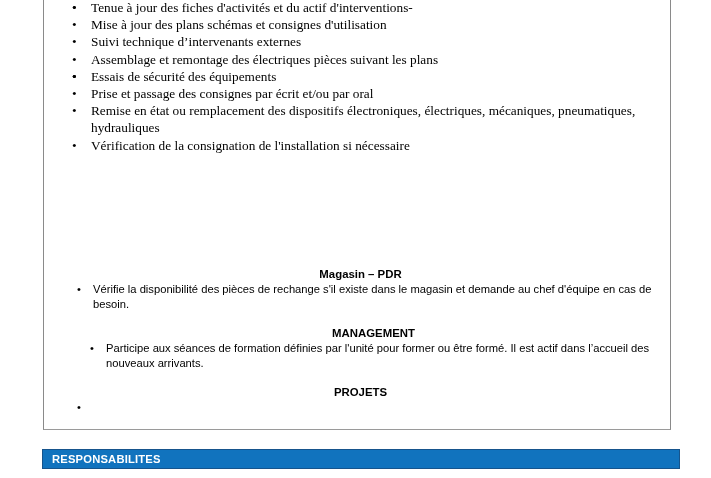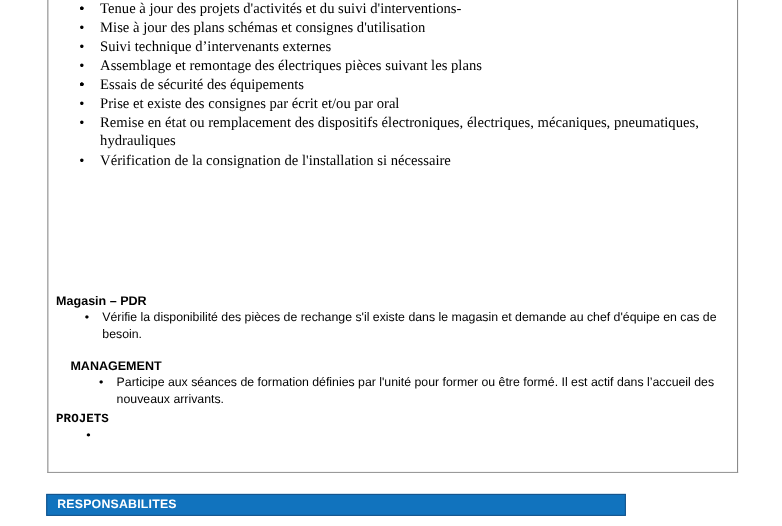--- a/index.html
+++ b/index.html
@@ -68,20 +68,21 @@
   .sans-section {
     font-family: "Liberation Sans", sans-serif;
     font-size: 11.2px;
     line-height: 14.4px;
   }
   .sans-section .sec-title {
     font-weight: bold;
     font-size: 11.4px;
     padding-left: 7px;
     line-height: 15px;
+    text-align: center;
   }
   .sans-list {
     list-style: none;
     margin: 0;
     padding: 0;
   }
   .sans-list > li {
     position: relative;
     padding-left: 49px;
     padding-right: 12px;
@@ -90,28 +91,28 @@
   .sans-list > li .bullet {
     position: absolute;
     left: 33px;
     top: 0;
     font-size: 11.2px;
     line-height: 14.6px;
   }
 
   #sec-magasin   { position: absolute; left: 0; top: 268px;  width: 626px; }
   #sec-management{ position: absolute; left: 13px; top: 327px;  width: 626px; }
-  #sec-projets   { position: absolute; left: 0; top: 376px;  width: 626px; font-family: Liberation Mono, monospace; }
+  #sec-projets   { position: absolute; left: 0; top: 386px;  width: 626px; }
 
   
   #banner {
     position: absolute;
     left: 42px;
     top: 449px;
-    width: 527px;
+    width: 638px;
     height: 20px;
     background: #1173be;
     border: 1px solid #16548c;
     box-sizing: border-box;
   }
   #banner .banner-label {
     font-family: "Liberation Sans", sans-serif;
     font-size: 11.2px;
     font-weight: bold;
     color: #ffffff;
@@ -129,21 +130,21 @@
 
   <div id="doc-table">
 
     <div id="serif-block">
       <ul class="serif-list">
         <li>
           <span class="bullet">•</span>
         </li>
         <li>
           <span class="bullet">•</span>
-          <span>Tenue à jour des projets d'activités et du suivi d'interventions-</span>
+          <span>Tenue à jour des fiches d'activités et du actif d'interventions-</span>
         </li>
         <li>
           <span class="bullet">•</span>
           <span>Mise à jour des plans schémas et consignes d'utilisation</span>
         </li>
         <li>
           <span class="bullet">•</span>
           <span>Suivi technique d’intervenants externes</span>
         </li>
         <li>
@@ -155,21 +156,21 @@
         </li>
         <li>
           <span class="bullet">•</span>
         </li>
         <li>
           <span class="bullet">•</span>
           <span>Essais de sécurité des équipements</span>
         </li>
         <li>
           <span class="bullet">•</span>
-          <span>Prise et existe des consignes par écrit et/ou par oral</span>
+          <span>Prise et passage des consignes par écrit et/ou par oral</span>
         </li>
         <li>
           <span class="bullet">•</span>
           <span>Remise en état ou remplacement des dispositifs électroniques, électriques, mécaniques, pneumatiques, hydrauliques</span>
         </li>
         <li>
           <span class="bullet">•</span>
           <span>Vérification de la consignation de l'installation si nécessaire</span>
         </li>
       </ul>

